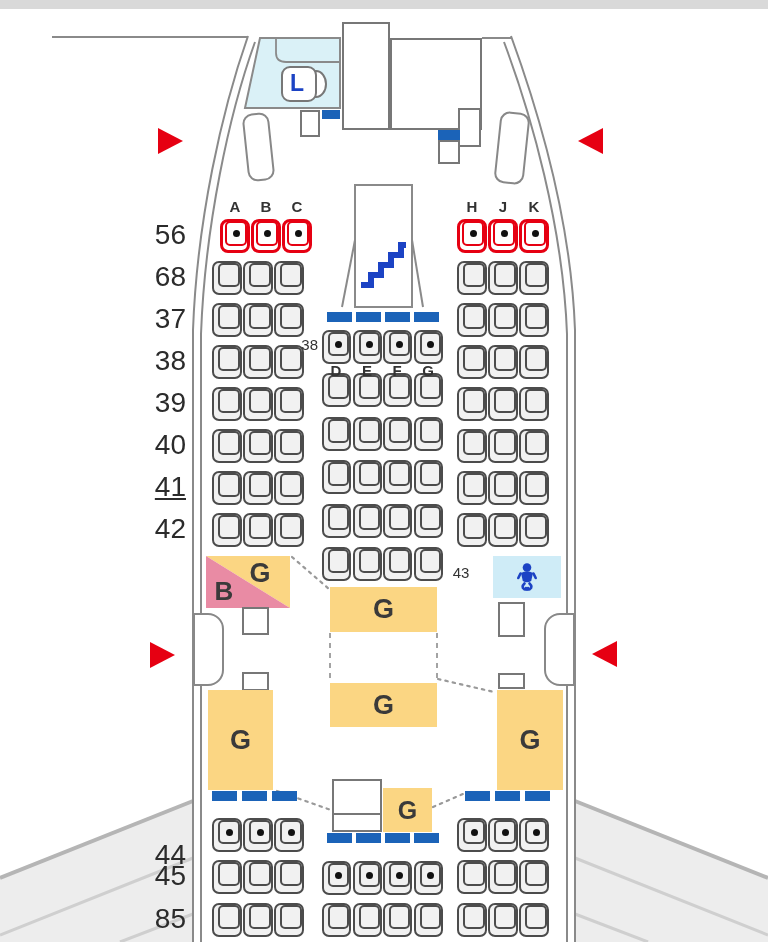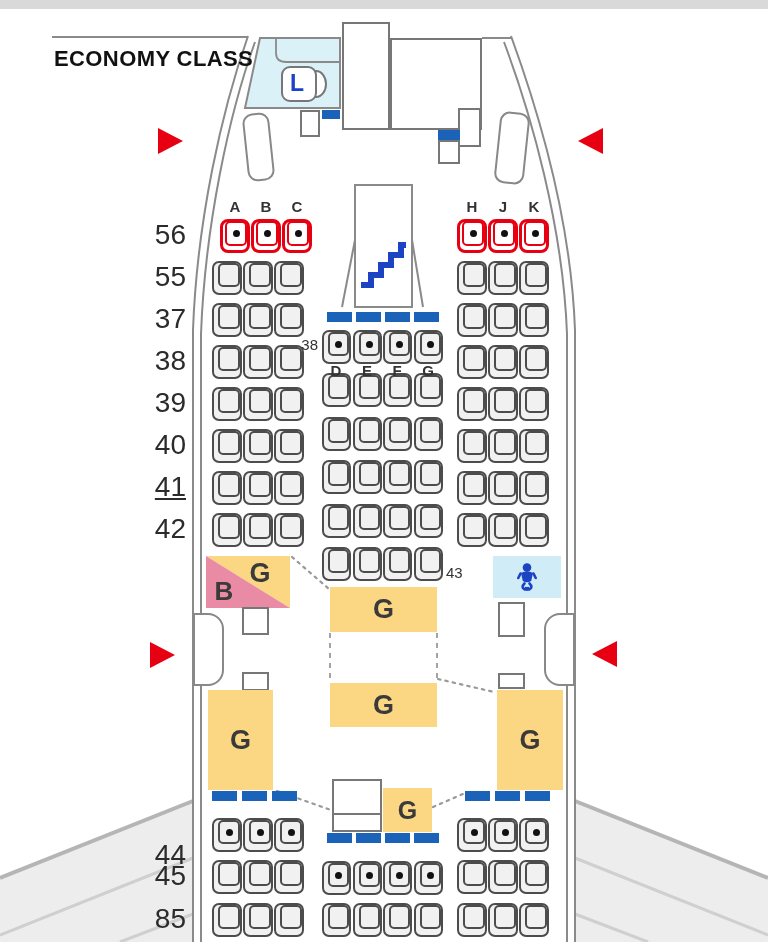--- a/index.html
+++ b/index.html
@@ -5,21 +5,21 @@
   html,body{margin:0;padding:0;background:#fff;}
   #stage{position:relative;width:768px;height:942px;overflow:hidden;background:#fff;
          font-family:"Liberation Sans",sans-serif;color:#222;}
   #topstrip{position:absolute;left:0;top:0;width:768px;height:9px;background:#d9d9d9;}
   #bgsvg{position:absolute;left:0;top:0;z-index:1;}
   .abs{position:absolute;box-sizing:border-box;}
   
   .title{z-index:5;font-size:22px;font-weight:700;letter-spacing:.4px;color:#111;white-space:nowrap;}
   .rownum{z-index:5;width:40px;text-align:right;font-size:28px;color:#2b2b2b;line-height:34px;}
   .colletter{z-index:5;width:20px;text-align:center;font-size:15px;font-weight:600;color:#333;}
-  .minor{z-index:5;font-size:15px;color:#333;width:30px;}
+  .minor{z-index:5;font-size:15px;color:#333;width:30px;text-align:center;}
   .minor.r{text-align:right;}
   .gal-label{z-index:4;font-size:27px;font-weight:700;color:#3a3a3a;text-align:center;}
   
   .block{z-index:2;}
   .galley{background:var(--galley-yellow);display:flex;align-items:center;justify-content:center;}
   .babyarea{background:var(--baby-blue);display:flex;align-items:center;justify-content:center;}
   .svc{background:#fff;border:2px solid #777;z-index:2;}
   .bluedoor{background:var(--door-blue);z-index:2;}
   .doorcut{background:#fff;border:2px solid #888;z-index:2;}
   .cart{background:#fff;border:2px solid #777;z-index:2;}
@@ -96,21 +96,20 @@
       <path d="M438,679 L494,692"></path>
       <path d="M277,791 L331,810"></path>
       <path d="M433,807 L463,794"></path>
     </g>
     <g stroke="#9a9a9a" stroke-width="1.8" stroke-dasharray="5 5" fill="none">
       <line x1="330" y1="633" x2="330" y2="683"></line>
       <line x1="437" y1="633" x2="437" y2="683"></line>
     </g>
   </svg>
 
-  <div class="abs title" style="left:54px;top:46px;">ECONOMY CLASS</div>
 
   <div class="abs tri right" style="left:158px;top:128px;"></div>
   <div class="abs tri left" style="left:578px;top:128px;"></div>
   <div class="abs tri right" style="left:150px;top:642px;"></div>
   <div class="abs tri left" style="left:592px;top:641px;"></div>
 
   <div class="abs svc" style="left:342px;top:22px;width:48px;height:108px;"></div>
   <div class="abs svc" style="left:390px;top:38px;width:92px;height:92px;"></div>
   <div class="abs svc" style="left:300px;top:110px;width:20px;height:27px;"></div>
   <div class="abs svc" style="left:458px;top:108px;width:23px;height:39px;"></div>
@@ -198,21 +197,21 @@
         <i class="c"></i>
       </div>
       <div class="seat exit dot" style="left: 488px; top: 219px;">
         <i class="b"></i>
         <i class="c"></i>
       </div>
       <div class="seat exit dot" style="left: 519px; top: 219px;">
         <i class="b"></i>
         <i class="c"></i>
       </div>
-      <div class="abs rownum" style="left: 146px; top: 260px;">55</div>
+      <div class="abs rownum" style="left: 146px; top: 260px;">68</div>
       <div class="seat" style="left: 212px; top: 261px;">
         <i class="b"></i>
         <i class="c"></i>
       </div>
       <div class="seat" style="left: 243px; top: 261px;">
         <i class="b"></i>
         <i class="c"></i>
       </div>
       <div class="seat" style="left: 274px; top: 261px;">
         <i class="b"></i>

